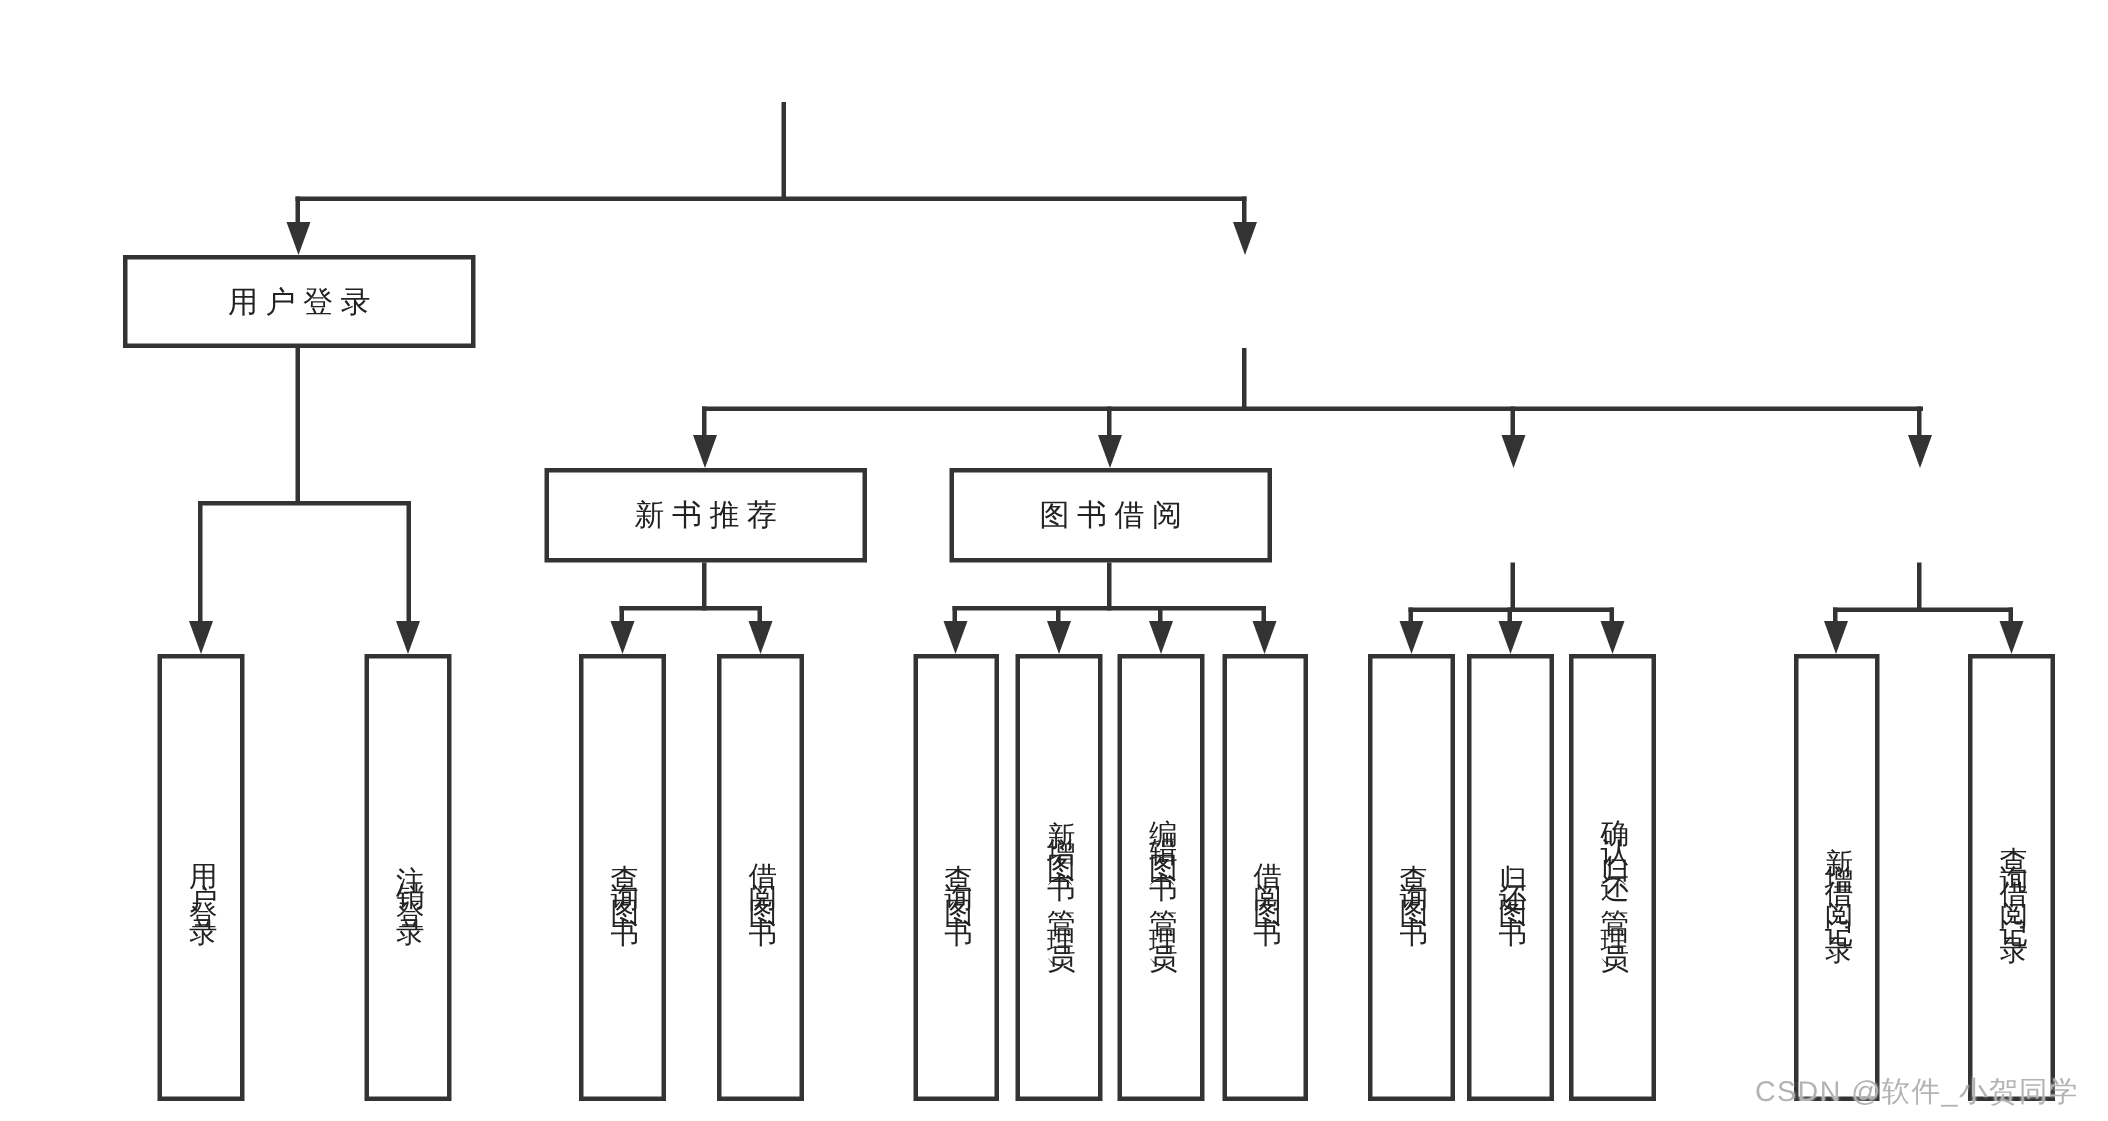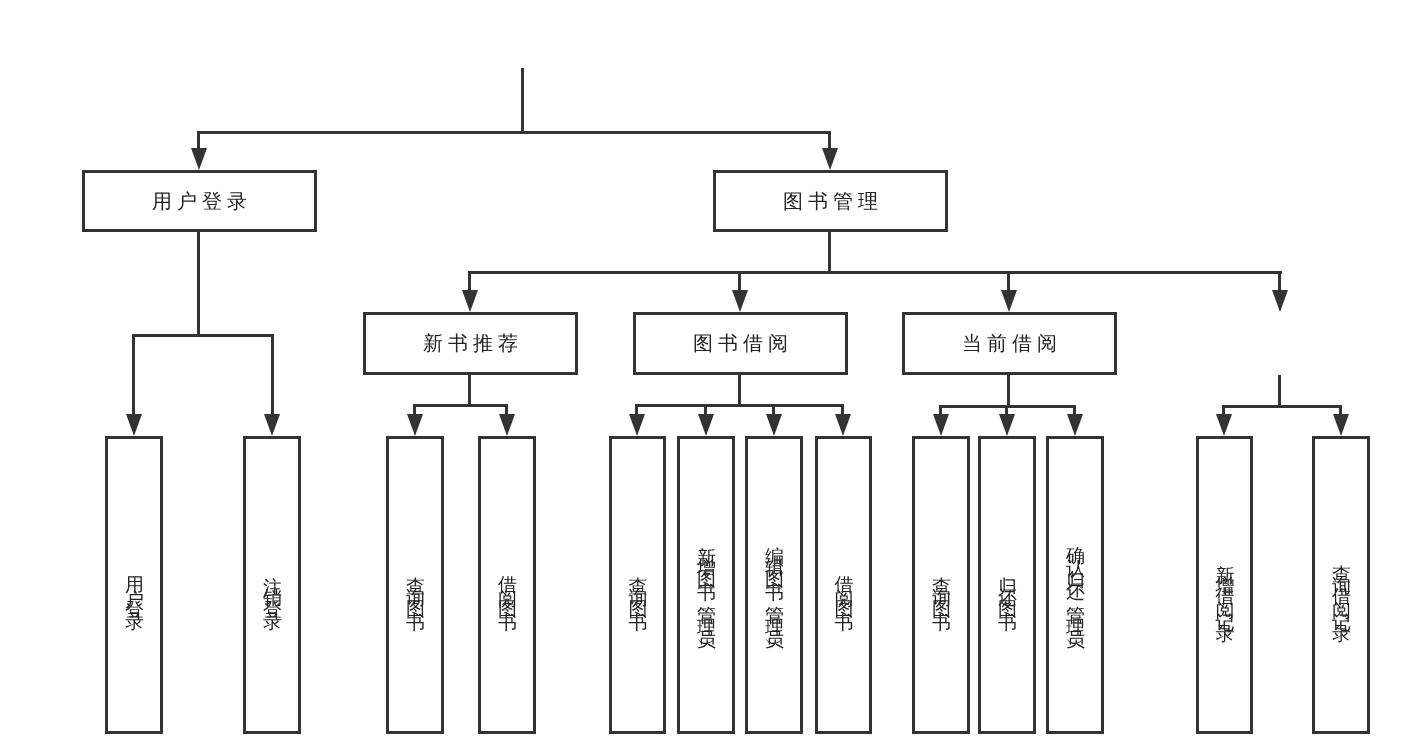--- a/index.html
+++ b/index.html
@@ -43,23 +43,20 @@
   <div class="vline" style="left:521px;top:68px;height:65px;"></div>
   <div class="hline" style="left:197px;top:131px;width:634px;"></div>
   <div class="vline" style="left:197px;top:131px;height:25px;"></div>
   <div class="arrow" style="left:191px;top:148px;"></div>
   <div class="vline" style="left:828px;top:131px;height:25px;"></div>
   <div class="arrow" style="left:822px;top:148px;"></div>
 
   <div class="box" style="left:82px;top:170px;width:235px;height:62px;">
     <span>用户登录</span>
   </div>
-  <div class="box" style="left:713px;top:170px;width:235px;height:62px;">
-    <span>图书管理</span>
-  </div>
 
   <div class="vline" style="left:197px;top:232px;height:104px;"></div>
   <div class="hline" style="left:132px;top:334px;width:142px;"></div>
   <div class="vline" style="left:132px;top:334px;height:88px;"></div>
   <div class="arrow" style="left:126px;top:414px;"></div>
   <div class="vline" style="left:271px;top:334px;height:88px;"></div>
   <div class="arrow" style="left:264px;top:414px;"></div>
 
   <div class="vline" style="left:828px;top:232px;height:42px;"></div>
   <div class="hline" style="left:468px;top:271px;width:814px;"></div>
@@ -70,23 +67,20 @@
   <div class="vline" style="left:1007px;top:271px;height:25px;"></div>
   <div class="arrow" style="left:1001px;top:290px;"></div>
   <div class="vline" style="left:1278px;top:271px;height:25px;"></div>
   <div class="arrow" style="left:1272px;top:290px;"></div>
 
   <div class="box" style="left:633px;top:312px;width:215px;height:63px;">
     <span>图书借阅</span>
   </div>
   <div class="box" style="left:363px;top:312px;width:215px;height:63px;">
     <span>新书推荐</span>
-  </div>
-  <div class="box" style="left:902px;top:312px;width:215px;height:63px;">
-    <span>当前借阅</span>
   </div>
 
   <div class="vline" style="left:468px;top:375px;height:32px;"></div>
   <div class="hline" style="left:413px;top:404px;width:95px;"></div>
   <div class="vline" style="left:413px;top:404px;height:18px;"></div>
   <div class="arrow" style="left:407px;top:414px;"></div>
   <div class="vline" style="left:505px;top:404px;height:18px;"></div>
   <div class="arrow" style="left:499px;top:414px;"></div>
 
   <div class="vline" style="left:738px;top:375px;height:32px;"></div>
@@ -153,14 +147,15 @@
     <span>确认归还（管理员）</span>
   </div>
 
   <div class="vbox" style="left:1196px;top:436px;width:57px;height:298px;">
     <span>新增借阅记录</span>
   </div>
   <div class="vbox" style="left:1312px;top:436px;width:58px;height:298px;">
     <span>查询借阅记录</span>
   </div>
 
+  <div class="watermark">CSDN @软件_小贺同学</div>
 
 </div>
 
 </body></html>

